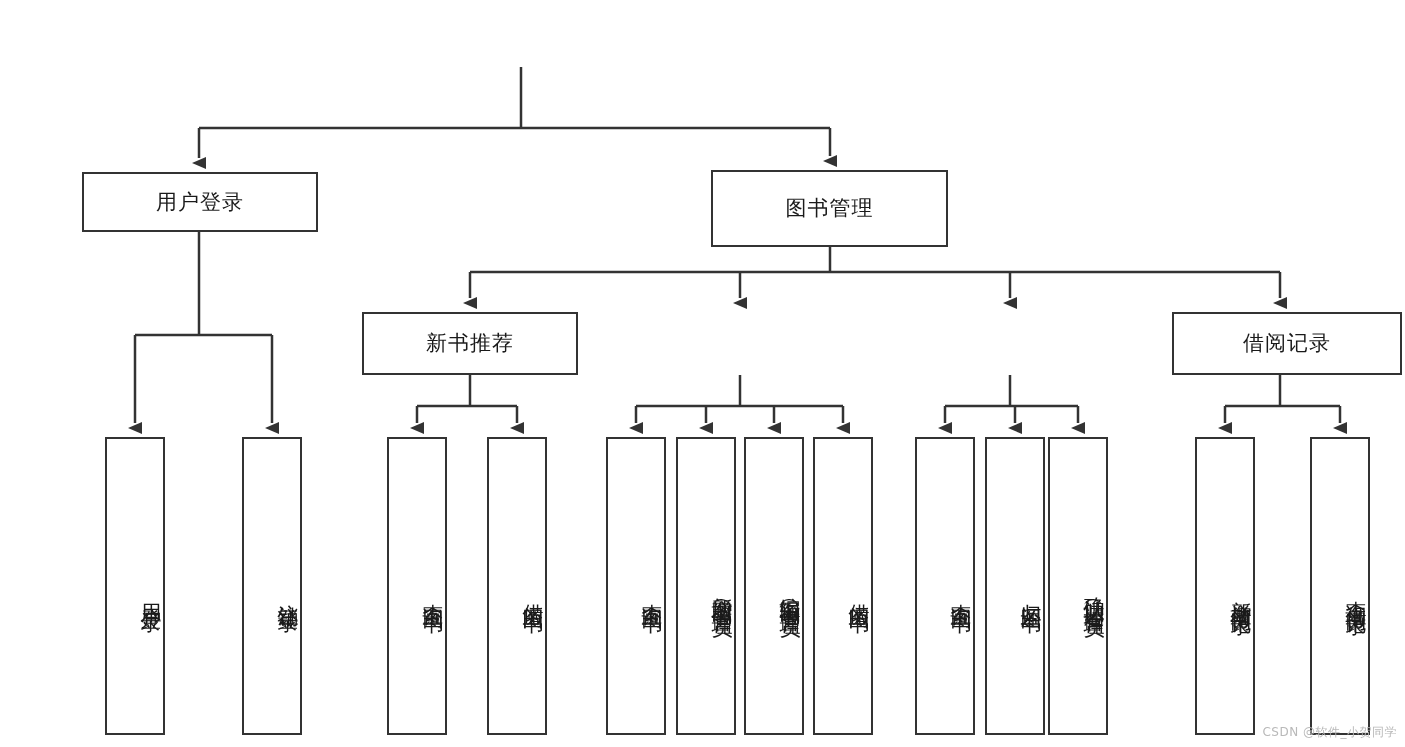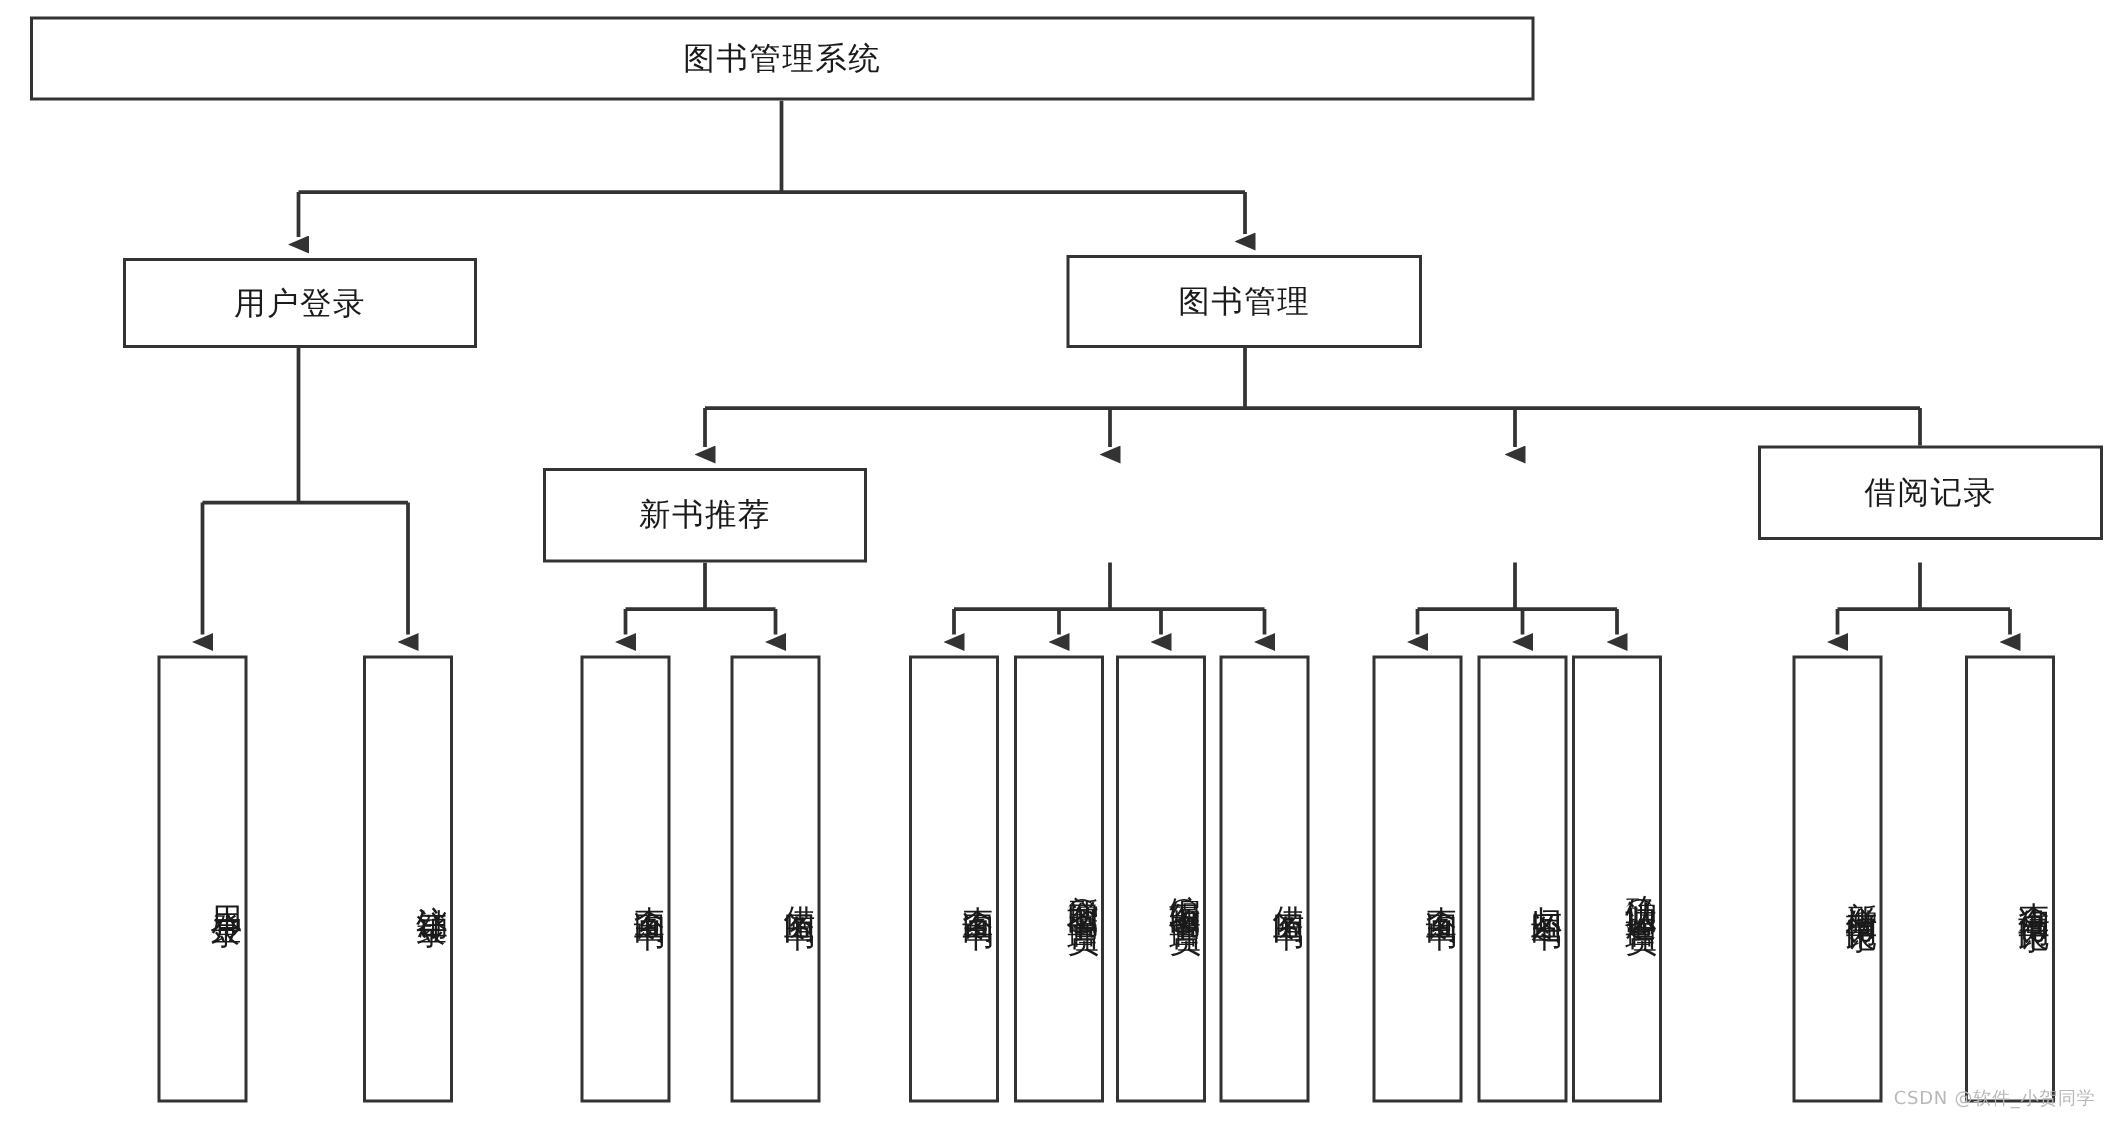--- a/index.html
+++ b/index.html
@@ -111,27 +111,26 @@
       <path d="M1015,406 L1015,423" marker-end="url(#arrow)"></path>
       <path d="M1078,406 L1078,423" marker-end="url(#arrow)"></path>
 
       <path d="M1280,375 L1280,406"></path>
       <path d="M1225,406 L1340,406"></path>
       <path d="M1225,406 L1225,423" marker-end="url(#arrow)"></path>
       <path d="M1340,406 L1340,423" marker-end="url(#arrow)"></path>
     </g>
   </svg>
 
-  <div class="node horiz" style="left:20px; top:11px; width:1003px; height:56px;">图书管理系统</div>
 
   <div class="node horiz" style="left:82px; top:172px; width:236px; height:60px;">用户登录</div>
-  <div class="node horiz" style="left:711px; top:170px; width:237px; height:62px;">图书管理</div>
+  <div class="node horiz" style="left:711px; top:170px; width:237px; height:77px;">图书管理</div>
 
   <div class="node horiz" style="left:362px; top:312px; width:216px; height:63px;">新书推荐</div>
-  <div class="node horiz" style="left:1172px; top:297px; width:230px; height:63px;">借阅记录</div>
+  <div class="node horiz" style="left:1172px; top:312px; width:230px; height:63px;">借阅记录</div>
 
   <div class="node vert" style="left:105px; top:437px; width:60px; height:298px;">用户登录</div>
   <div class="node vert" style="left:242px; top:437px; width:60px; height:298px;">注销登录</div>
 
   <div class="node vert" style="left:387px; top:437px; width:60px; height:298px;">查询图书</div>
   <div class="node vert" style="left:487px; top:437px; width:60px; height:298px;">借阅图书</div>
 
   <div class="node vert" style="left:606px; top:437px; width:60px; height:298px;">查询图书</div>
   <div class="node vert" style="left:676px; top:437px; width:60px; height:298px;">新增图书（管理员）</div>
   <div class="node vert" style="left:744px; top:437px; width:60px; height:298px;">编辑图书（管理员）</div>

